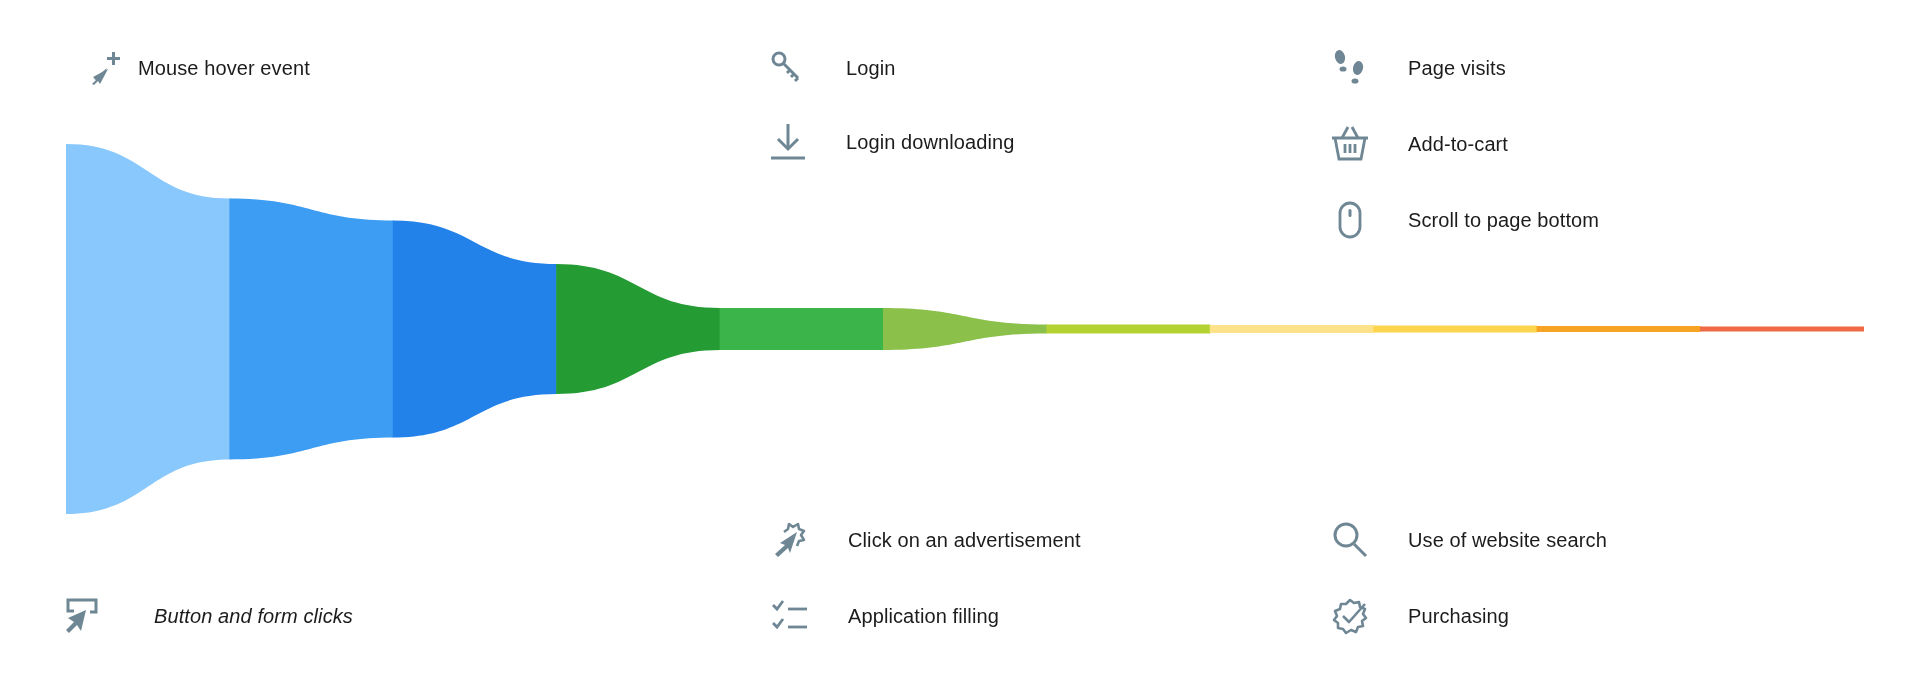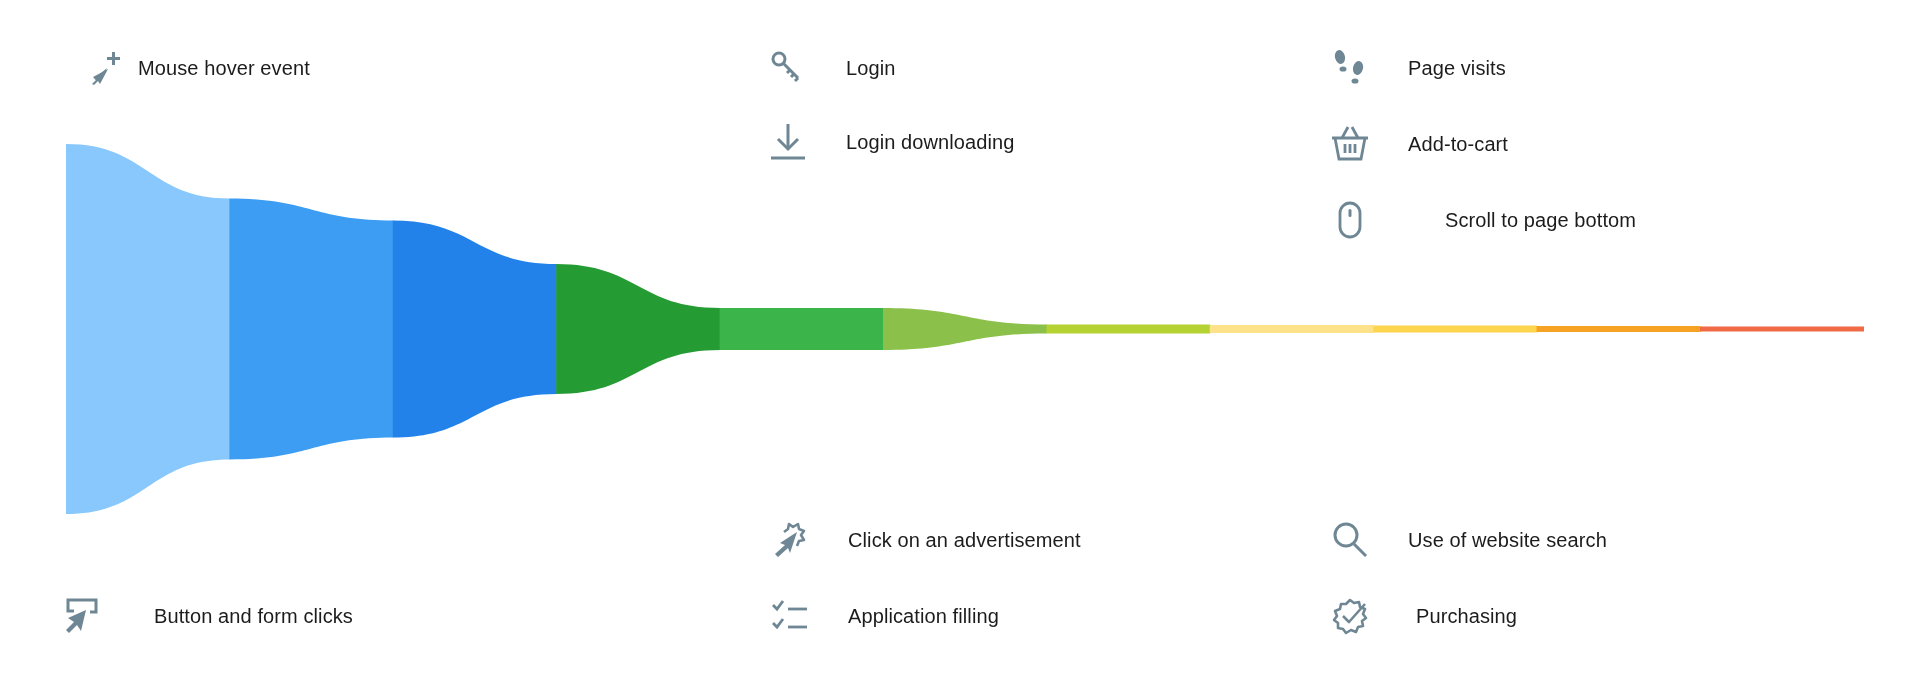--- a/index.html
+++ b/index.html
@@ -39,21 +39,21 @@
           <path d="M6 36 L10 32 L7 29 L22 21 L14 36 L12 33 L8 37 Z"></path>
           <path d="M8 31 L21 20 L15 33 Z"></path>
           <rect x="26" y="4" width="3" height="13"></rect>
           <rect x="21" y="9" width="13" height="3"></rect>
         </g>
       </svg>
   </span>
   <span class="text" style="margin-left:10px;">Mouse hover event</span>
 </div>
 
-<div class="label" style="left:58px; top:596px;">
+<div class="label" style="left:58px; top:596px;font-style:italic;">
   <span class="icon">
     <svg viewBox="0 0 40 40">
         <g fill="none" stroke="#6f8794" stroke-width="3">
           <path d="M8 12 V4 H36 V16 H30"></path>
           <path d="M8 12 V15 H14"></path>
         </g>
         <path fill="#6f8794" d="M26 14 L8 22 L14 26 L6 34 L9 37 L17 29 L21 35 Z"></path>
       </svg>
   </span>
   <span class="text gap-xl">Button and form clicks</span>
@@ -137,21 +137,21 @@
           <path d="M5 14 L9 35 H31 L35 14"></path>
           <path d="M15 20 V29"></path>
           <path d="M20 20 V29"></path>
           <path d="M25 20 V29"></path>
         </g>
       </svg>
   </span>
   <span class="text gap-l">Add-to-cart</span>
 </div>
 
-<div class="label" style="left:1328px; top:200px;gap:37px;">
+<div class="label" style="left:1328px; top:200px;">
   <span class="icon">
     <svg viewBox="0 0 40 40">
         <g fill="none" stroke="#6f8794" stroke-width="2.8">
           <rect x="10" y="3" width="20" height="34" rx="10"></rect>
         </g>
         <rect x="18.5" y="9" width="3" height="8" rx="1.5" fill="#6f8794"></rect>
       </svg>
   </span>
   <span class="text gap-l">Scroll to page bottom</span>
 </div>
@@ -161,21 +161,21 @@
     <svg viewBox="0 0 40 40">
         <g fill="none" stroke="#6f8794" stroke-width="3">
           <circle cx="16" cy="15" r="11"></circle>
           <path d="M24 24 L36 36"></path>
         </g>
       </svg>
   </span>
   <span class="text gap-l">Use of website search</span>
 </div>
 
-<div class="label" style="left:1328px; top:596px;gap:8px;">
+<div class="label" style="left:1328px; top:596px;">
   <span class="icon">
     <svg viewBox="0 0 40 40">
         <g fill="none" stroke="#6f8794" stroke-width="2.6" stroke-linejoin="round">
           <path d="M20 4 L24 7 L29 6 L30 11 L35 13 L33 18 L36 22 L32 25 L33 30 L28 31 L26 36 L21 34 L16 37 L13 33 L8 32 L8 27 L4 24 L7 20 L5 15 L10 13 L11 8 L16 8 Z"></path>
           <path d="M13 20 L19 26 L35 8"></path>
         </g>
       </svg>
   </span>
   <span class="text gap-l">Purchasing</span>
 </div>

